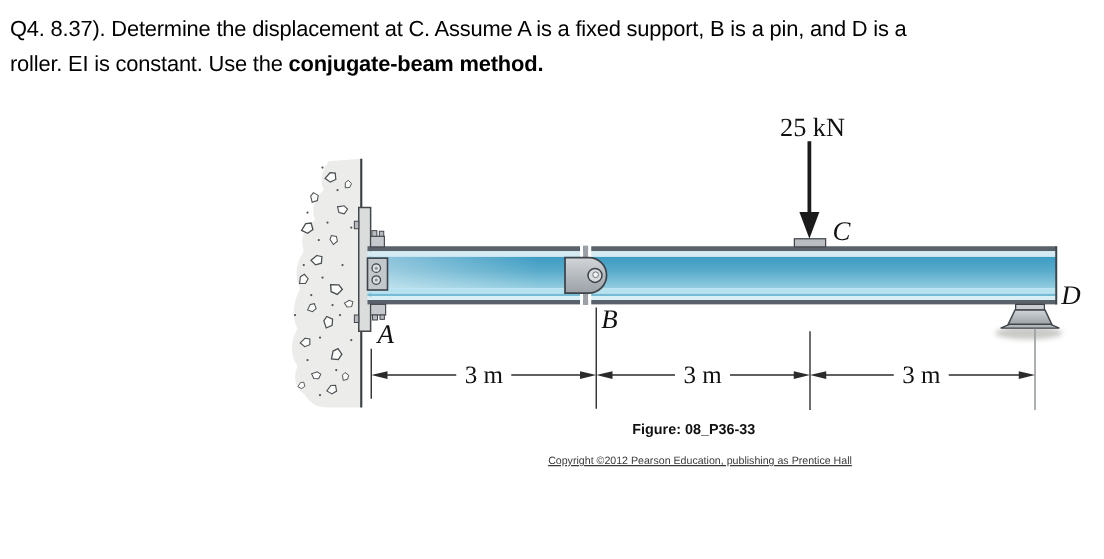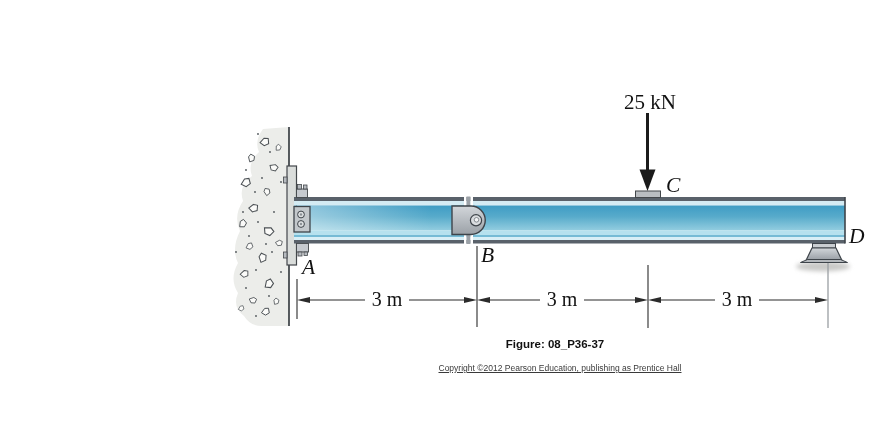--- a/index.html
+++ b/index.html
@@ -13,20 +13,24 @@
                font-size:11.5px;font-weight:700;color:#111;}
   .fig-copyright{position:absolute;left:405px;top:363px;width:310px;text-align:center;
                  font-size:8.5px;color:#3a3a3a;text-decoration:underline;}
   .serif-label{font-family:"Liberation Serif",serif;}
 </style>
 </head>
 <body>
 
 <div class="page">
 
+  <div class="question">
+    <div>Q4. 8.37). Determine the displacement at C. Assume A is a fixed support, B is a pin, and D is a</div>
+    <div><span>roller. EI is constant. Use the </span><span class="bold">conjugate-beam method.</span></div>
+  </div>
 
   <svg width="883" height="447" viewBox="0 0 883 447">
     <defs>
       <linearGradient id="webGrad" x1="0" y1="0" x2="0" y2="1">
         <stop offset="0" stop-color="#3e9cc4"></stop>
         <stop offset="0.45" stop-color="#58abcb"></stop>
         <stop offset="1" stop-color="#93cde0"></stop>
       </linearGradient>
       <linearGradient id="webGradH" x1="0" y1="0" x2="1" y2="0">
         <stop offset="0" stop-color="#ffffff" stop-opacity="0.45"></stop>
@@ -169,16 +173,16 @@
       <polygon points="648,300 661,296.9 661,303.1"></polygon>
       <polygon points="828,300 815,296.9 815,303.1"></polygon>
     </g>
     <g font-family="Liberation Serif, serif" font-size="20" fill="#111" text-anchor="middle">
       <text x="387" y="306">3 m</text>
       <text x="562" y="306">3 m</text>
       <text x="737" y="306">3 m</text>
     </g>
   </svg>
 
-  <div class="fig-caption">Figure: 08_P36-37</div>
+  <div class="fig-caption">Figure: 08_P36-33</div>
   <div class="fig-copyright">Copyright ©2012 Pearson Education, publishing as Prentice Hall</div>
 
 </div>
 
 </body></html>

